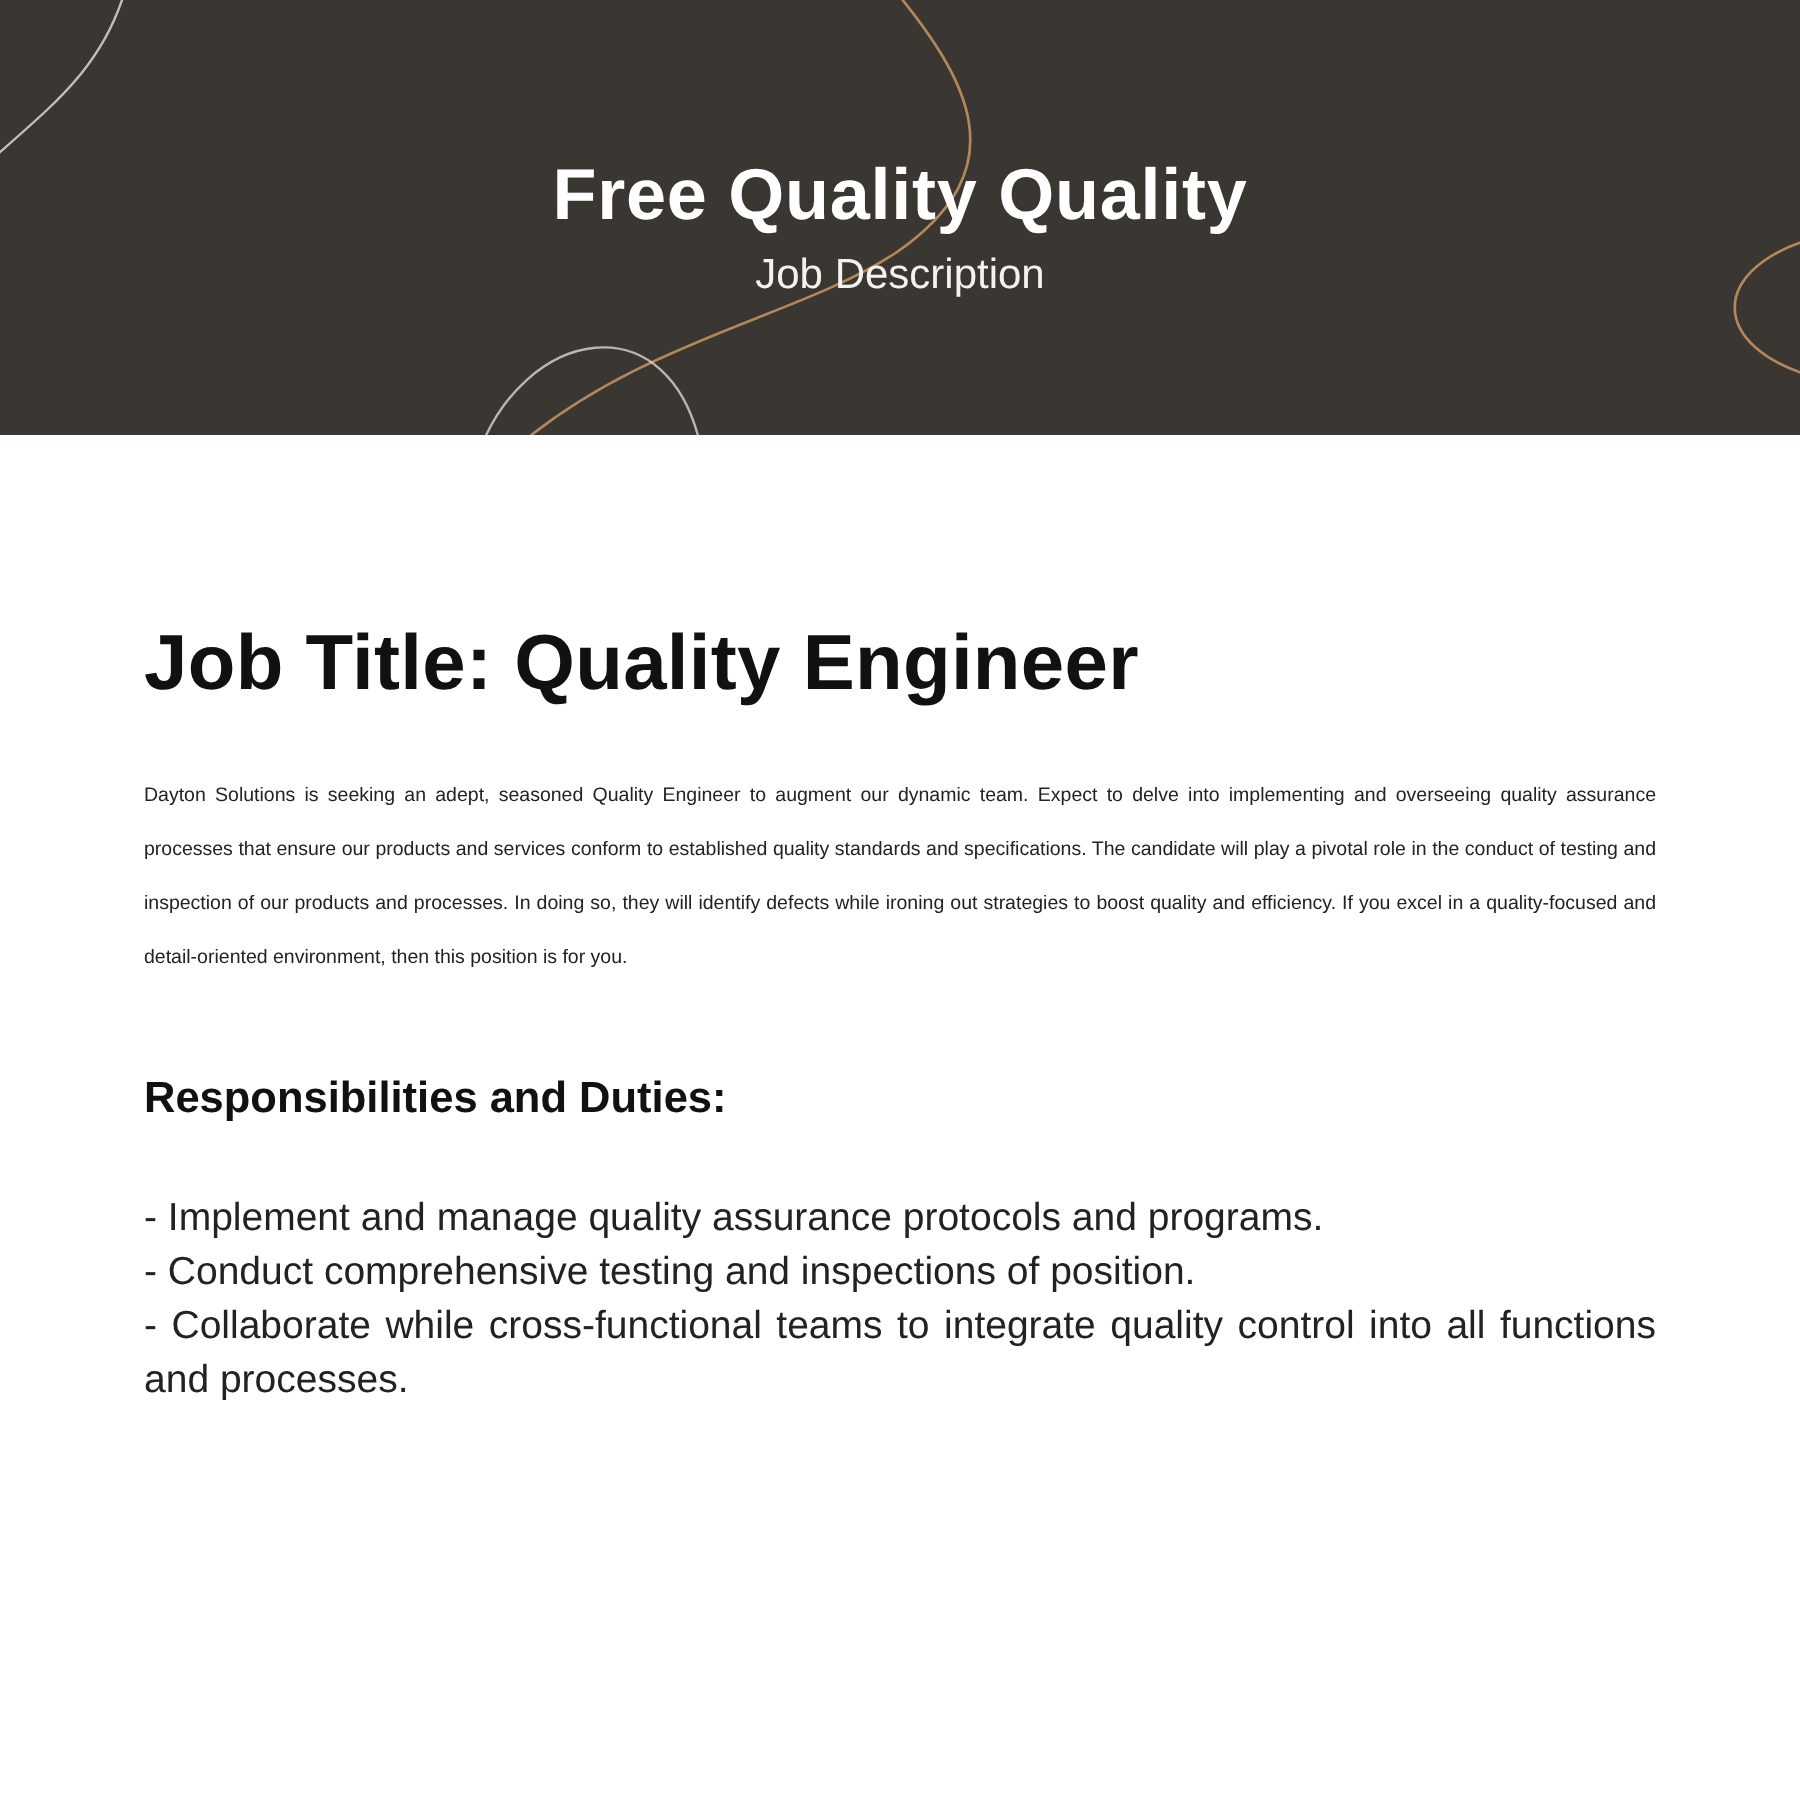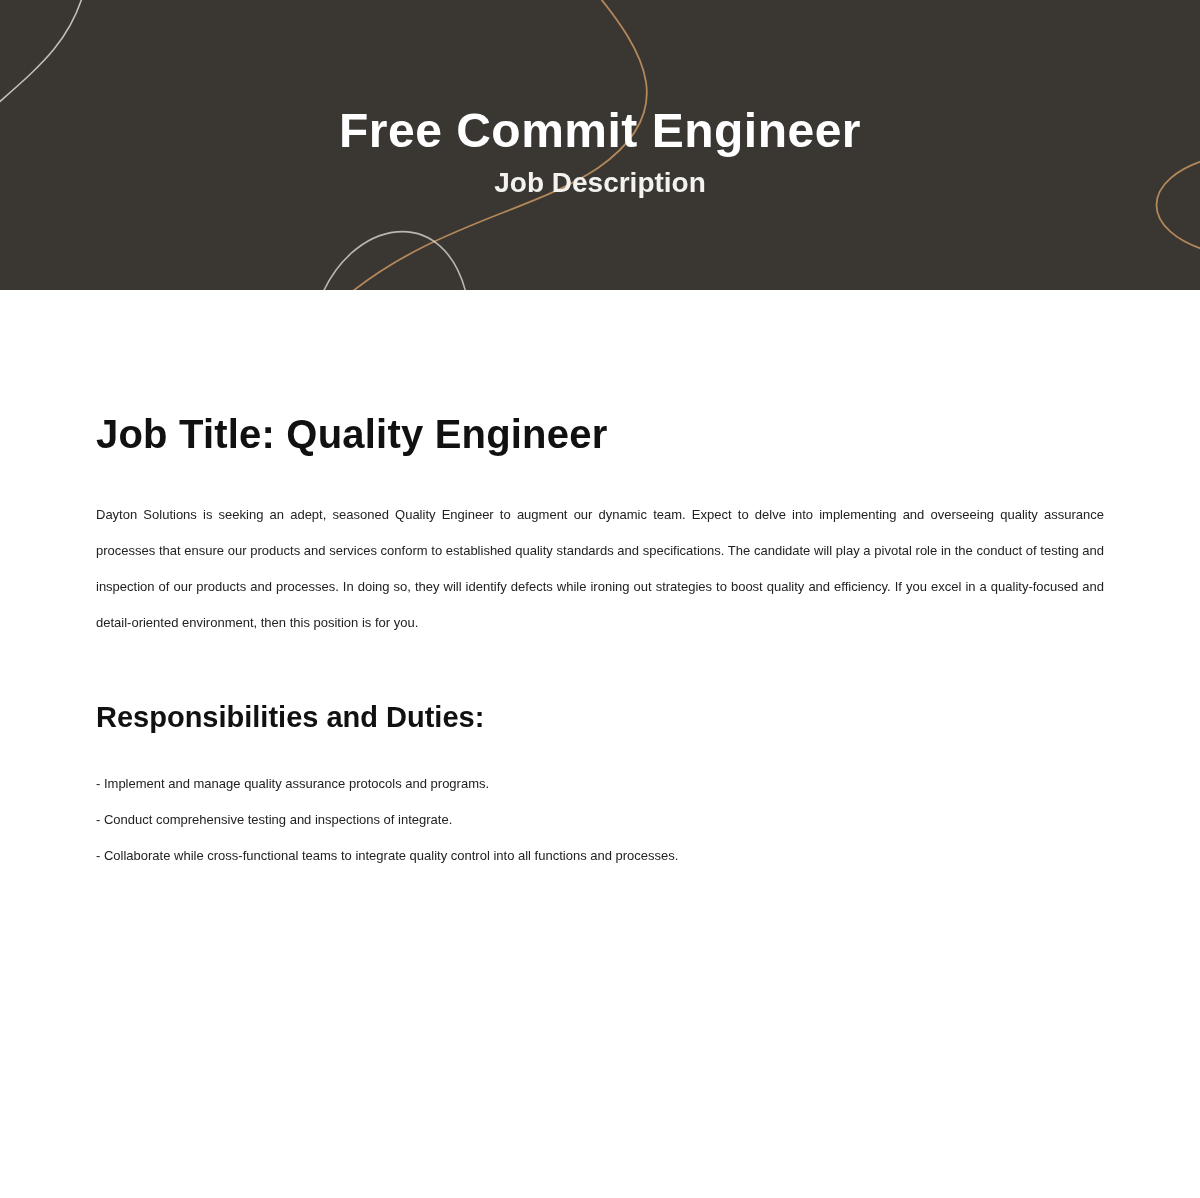--- a/index.html
+++ b/index.html
@@ -48,34 +48,34 @@
 
   .banner-title {
     font-size: 48px;
     font-weight: 800;
     letter-spacing: 0.5px;
     line-height: 1.1;
   }
 
   .banner-subtitle {
     font-size: 28px;
-    font-weight: 700;
+    font-weight: 400;
     margin-top: 10px;
     color: #f4f2ef;
   }
 
   
   .content {
     padding: 0 96px;
     color: #1c1c1c;
   }
 
   .job-title-heading {
     margin-top: 122px;
-    font-size: 40px;
+    font-size: 52px;
     font-weight: 800;
     color: #111111;
     letter-spacing: 0.2px;
   }
 
   .intro {
     margin-top: 40px;
     font-size: 13px;
     line-height: 36px;
     text-align: justify;
@@ -83,22 +83,22 @@
   }
 
   .section-heading {
     margin-top: 60px;
     font-size: 29px;
     font-weight: 800;
     color: #111111;
   }
 
   .duties {
-    margin-top: 32px;
-    font-size: 13px;
+    margin-top: 44px;
+    font-size: 26px;
     line-height: 36px;
     color: #222222;
   }
 
   .duty-item {
     text-align: justify;
   }
 </style>
 </head>
 <body>
@@ -111,33 +111,33 @@
       <path d="M 85 -12 C 70 45, 35 70, -12 112" fill="none" stroke="#f1ece4" stroke-width="1.6" opacity="0.75"></path>
 
       <path d="M 592 -12 C 648 55, 678 112, 598 168 C 532 212, 428 226, 342 300" fill="none" stroke="#c0905e" stroke-width="1.8" opacity="0.9"></path>
 
       <path d="M 318 305 C 348 218, 448 198, 468 302" fill="none" stroke="#f1ece4" stroke-width="1.6" opacity="0.7"></path>
 
       <path d="M 1212 158 C 1138 178, 1138 232, 1212 252" fill="none" stroke="#c0905e" stroke-width="1.8" opacity="0.9"></path>
     </svg>
 
     <div class="banner-text">
-      <div class="banner-title">Free Commit Engineer</div>
+      <div class="banner-title">Free Quality Quality</div>
       <div class="banner-subtitle">Job Description</div>
     </div>
   </div>
 
   <div class="content">
 
     <h1 class="job-title-heading">Job Title: Quality Engineer</h1>
 
     <p class="intro">Dayton Solutions is seeking an adept, seasoned Quality Engineer to augment our dynamic team. Expect to delve into implementing and overseeing quality assurance processes that ensure our products and services conform to established quality standards and specifications. The candidate will play a pivotal role in the conduct of testing and inspection of our products and processes. In doing so, they will identify defects while ironing out strategies to boost quality and efficiency. If you excel in a quality-focused and detail-oriented environment, then this position is for you.</p>
 
     <h2 class="section-heading">Responsibilities and Duties:</h2>
 
     <div class="duties">
       <div class="duty-item">- Implement and manage quality assurance protocols and programs.</div>
-      <div class="duty-item">- Conduct comprehensive testing and inspections of integrate.</div>
+      <div class="duty-item">- Conduct comprehensive testing and inspections of position.</div>
       <div class="duty-item">- Collaborate while cross-functional teams to integrate quality control into all functions and processes.</div>
     </div>
 
   </div>
 </div>
 
 </body></html>

